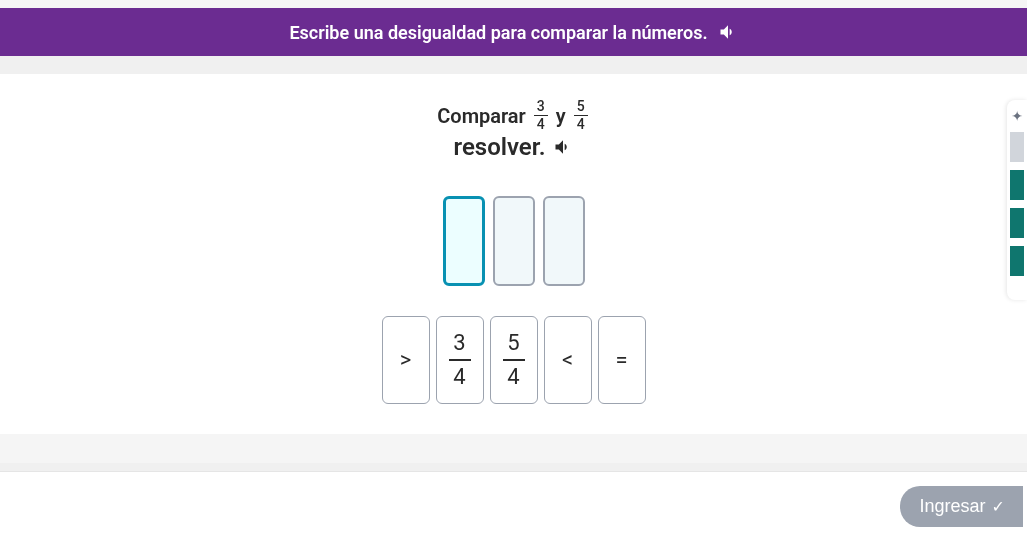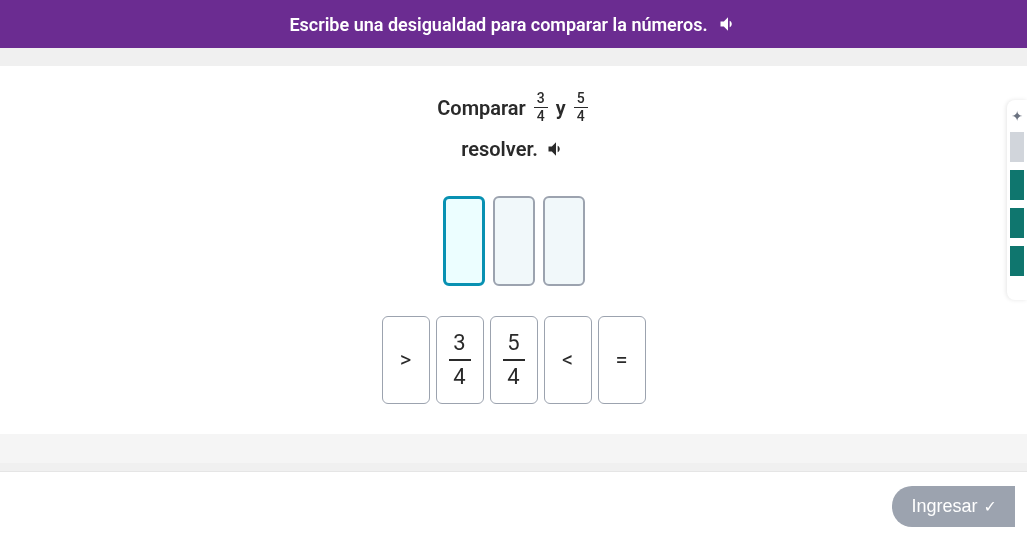--- a/index.html
+++ b/index.html
@@ -13,20 +13,21 @@
     }
     .header {
       background: #6b2c91;
       color: #fff;
       height: 48px;
       display: flex;
       align-items: center;
       justify-content: center;
       font-size: 18px;
       font-weight: 600;
+      margin-top: 8px;
     }
     .header .audio-icon { margin-left: 10px; }
     .spacer { height: 18px; background: #f0f0f0; }
     .content {
       background: #fff;
       padding: 25px 20px 30px;
       text-align: center;
     }
     .instruction {
       display: inline-flex;
@@ -47,22 +48,21 @@
       font-weight: 500;
       margin: 0 2px;
     }
     .instruction .frac-inline .bar {
       width: 14px;
       height: 1px;
       background: #2a2a2a;
       margin: 1px 0;
     }
     .line2 {
-      margin-top: 12px;
-      font-size: 20px;
+      font-size: 24px;
       font-weight: 600;
       color: #2a2a2a;
       display: flex;
       align-items: center;
       justify-content: center;
       gap: 8px;
     }
     .audio-icon {
       display: inline-flex;
       align-items: center;
@@ -123,21 +123,21 @@
       position: absolute;
       bottom: 0;
       left: 0;
       right: 0;
       height: 70px;
       background: #fff;
       border-top: 1px solid #e5e5e5;
       display: flex;
       align-items: center;
       justify-content: flex-end;
-      padding-right: 12px;
+      padding-right: 4px;
     }
     .submit-btn {
       background: #9ca3af;
       color: #fff;
       border: none;
       padding: 10px 18px 10px 20px;
       font-size: 18px;
       border-radius: 20px 0 0 20px;
       display: flex;
       align-items: center;

